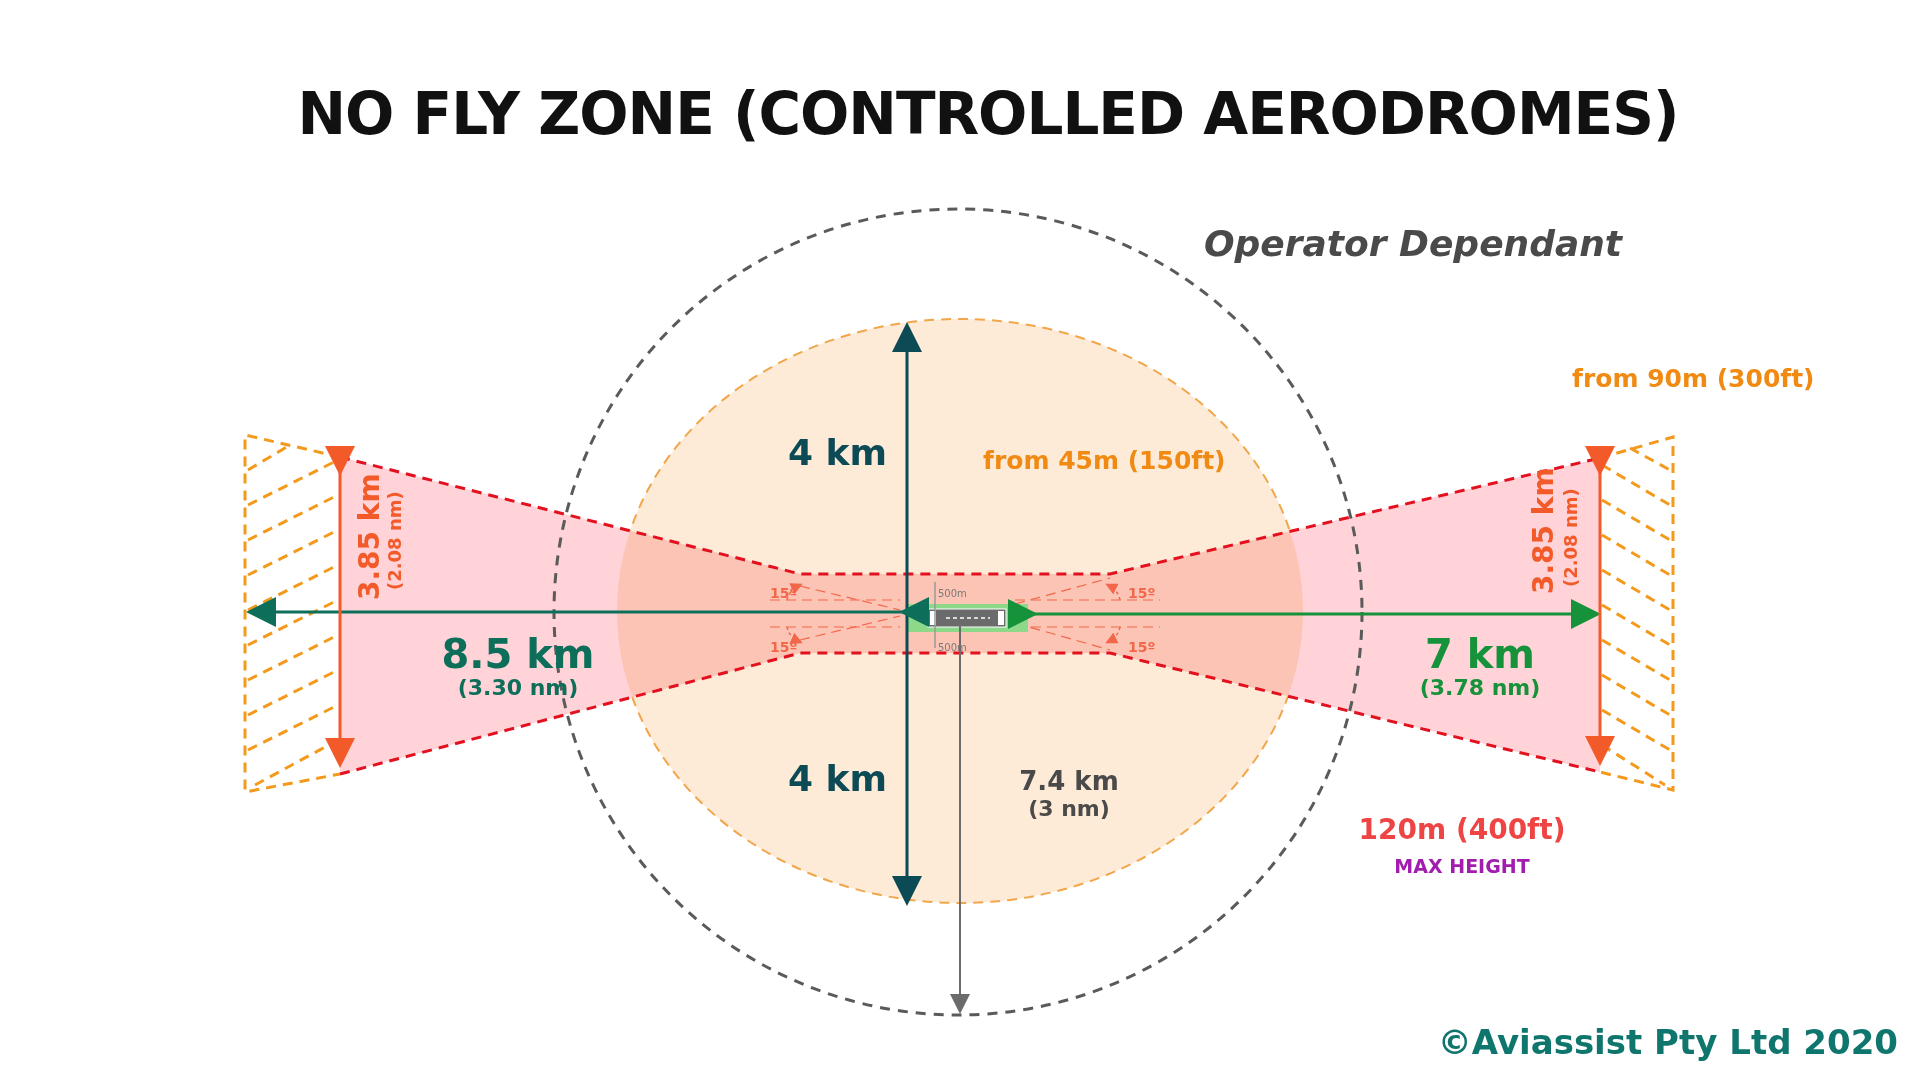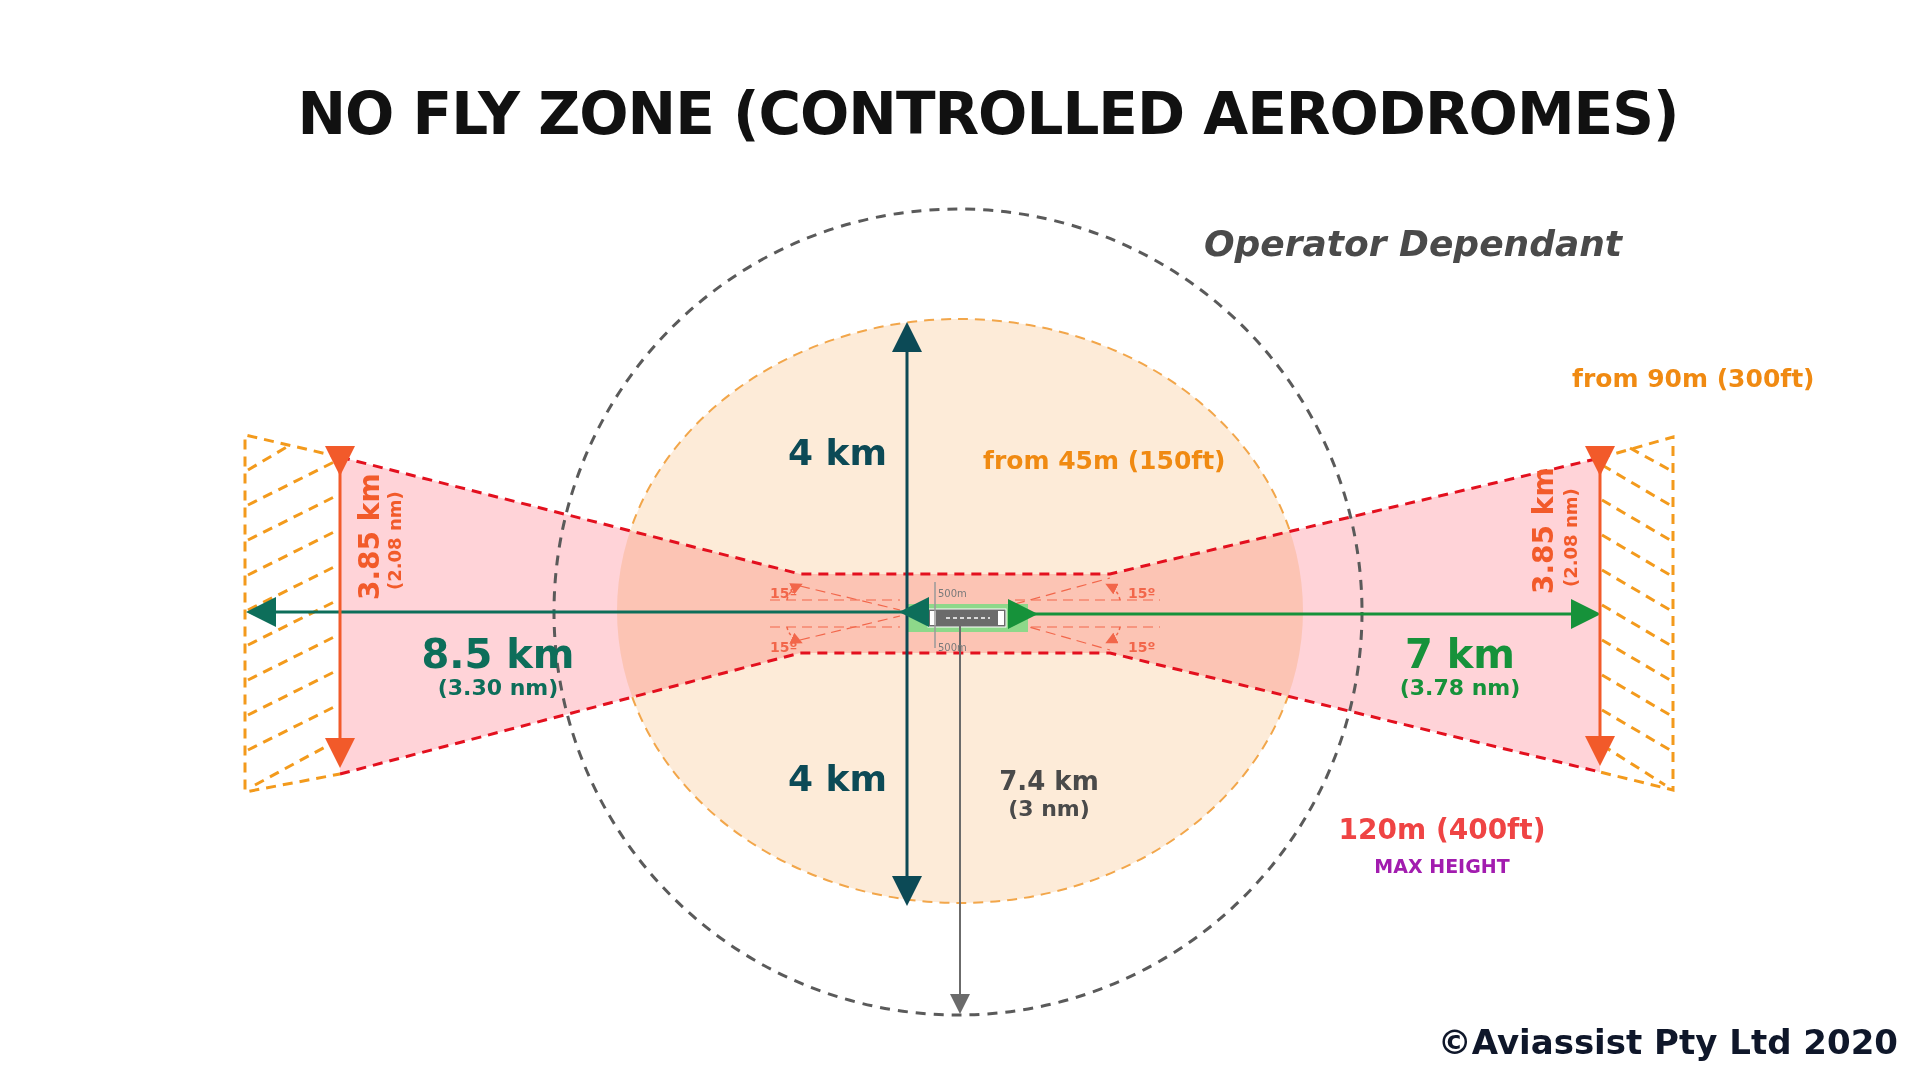--- a/index.html
+++ b/index.html
@@ -3,23 +3,23 @@
 <meta charset="utf-8">
 <style>
   html, body { margin: 0; padding: 0; background: #ffffff; }
   body { width: 1920px; height: 1080px; position: relative; overflow: hidden;
          font-family: "DejaVu Sans", "Liberation Sans", sans-serif; }
   #title { position: absolute; left: 0; width: 1920px; top: 80px; text-align: center;
            font-size: 58px; font-weight: bold; color: #111111; letter-spacing: -1px;
            font-family: "DejaVu Sans", sans-serif; padding-left: 28px; }
   svg#diagram { position: absolute; left: 0; top: 0; }
   .lbl { position: absolute; font-weight: bold; white-space: nowrap; line-height: 1; }
-  .center { transform: translateX(-50%); text-align: center; }
+  .center { transform: translateX(-50%); text-align: center; margin-left: 20px; }
   #copyright { position: absolute; right: 22px; top: 1022px; font-size: 34px;
-               color: #0f172a; font-weight: bold; white-space: nowrap; margin-left: 41px; }
+               color: #0f766e; font-weight: bold; white-space: nowrap; margin-left: 41px; }
   .vert { position: absolute; transform-origin: left top; transform: rotate(-90deg);
           white-space: nowrap; font-weight: bold; line-height: 1; }
 </style>
 </head>
 <body>
 
 <div id="title">NO FLY ZONE (CONTROLLED AERODROMES)</div>
 
 <svg id="diagram" width="1920" height="1080" viewBox="0 0 1920 1080">
   <defs>

